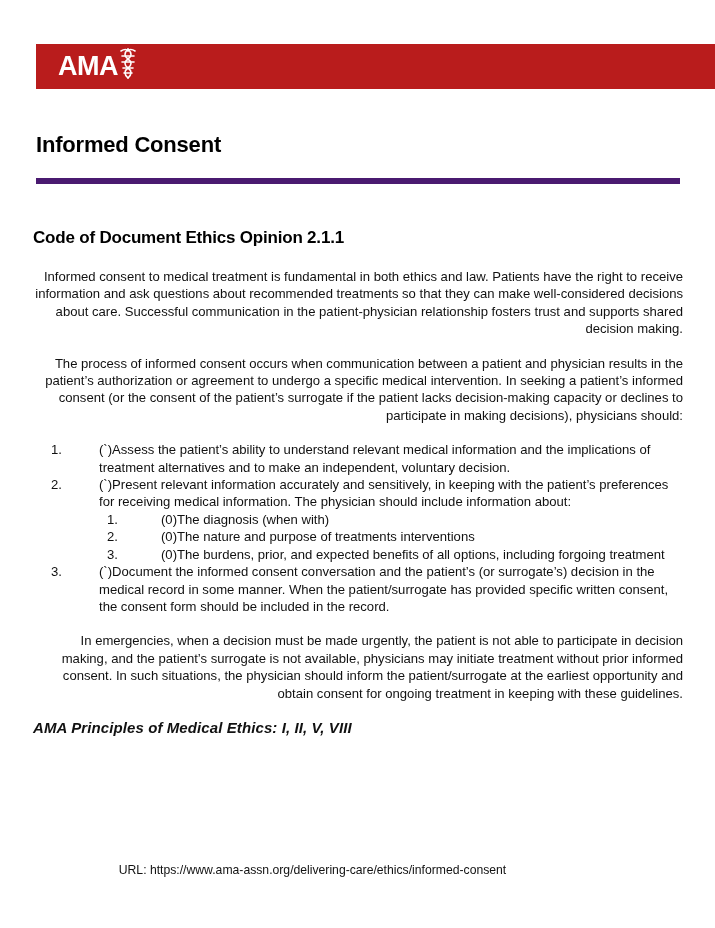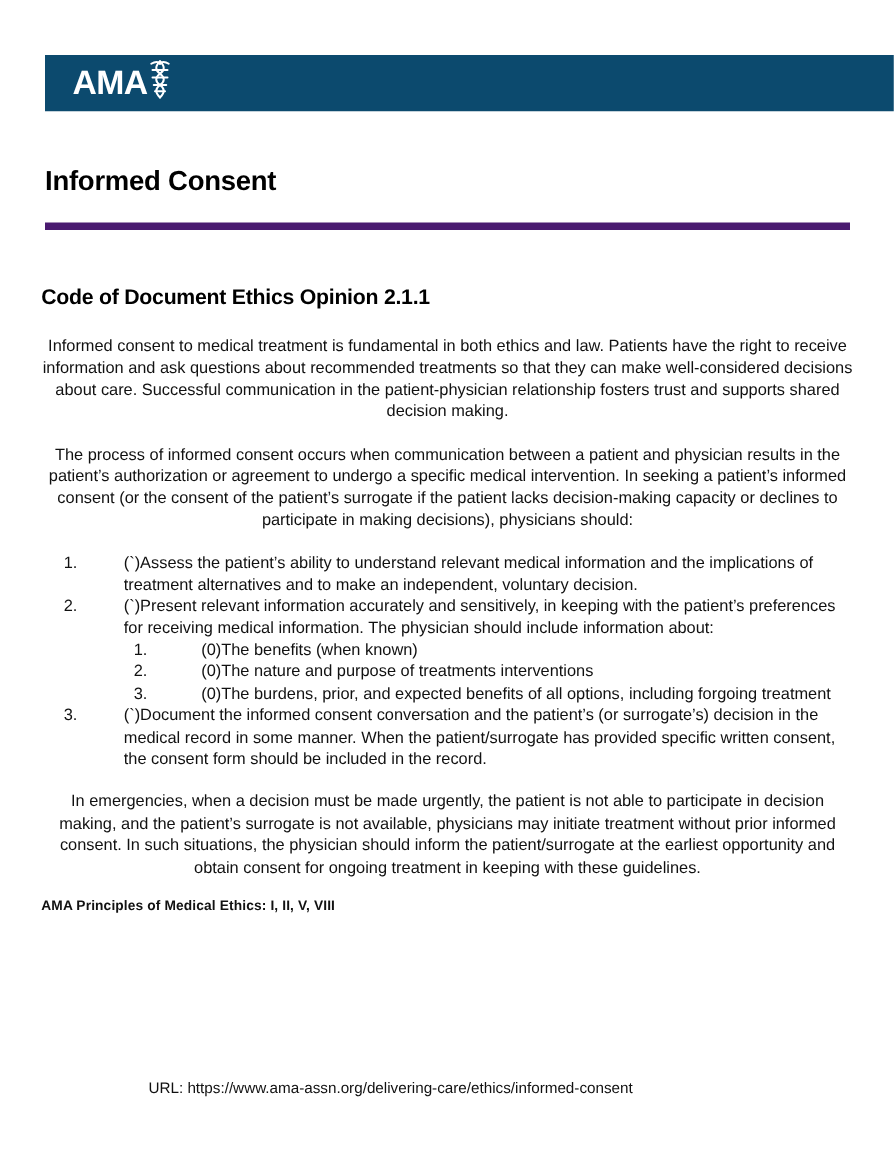--- a/index.html
+++ b/index.html
@@ -24,21 +24,21 @@
     background: #ffffff;
   }
 
   
   .header-band {
     position: absolute;
     left: 36px;
     top: 44px;
     right: 0px;
     height: 45px;
-    background: #0c4a6e;
+    background: #b91c1c;
     display: flex;
     align-items: center;
     padding-left: 22px;
     box-sizing: border-box;
   }
   .logo-wrap {
     display: flex;
     align-items: center;
     height: 100%;
   }
@@ -93,21 +93,21 @@
     letter-spacing: -0.2px;
     color: #000000;
     margin: 0 0 20px 0;
   }
 
   p.body-text {
     font-size: 13.1px;
     line-height: 17.4px;
     margin: 0 0 17px 0;
     color: #111111;
-    text-align: center;
+    text-align: right;
   }
 
   
   ol.outer-list {
     list-style: none;
     margin: 0 0 17px 0;
     padding: 0;
   }
   ol.outer-list > li {
     position: relative;
@@ -143,22 +143,23 @@
   ol.inner-list > li > .num {
     position: absolute;
     left: 8px;
     top: 0;
     width: 22px;
     text-align: left;
   }
 
   
   .citation {
-    font-size: 11px;
-    font-weight: bold;
+    font-size: 15px;
+    font-weight: bold;
+    font-style: italic;
     margin: 14px 0 0 0;
     color: #111111;
     letter-spacing: 0.1px;
   }
 
   
   .footer {
     position: absolute;
     left: 0;
     top: 862px;
@@ -209,21 +210,21 @@
 
       <li>
         <span class="num">1.</span><span class="marker">(`)</span><span>Assess the patient’s ability to understand relevant medical information and the implications of treatment alternatives and to make an independent, voluntary decision.</span>
       </li>
 
       <li>
         <span class="num">2.</span><span class="marker">(`)</span><span>Present relevant information accurately and sensitively, in keeping with the patient’s preferences for receiving medical information. The physician should include information about:</span>
 
         <ol class="inner-list">
           <li>
-            <span class="num">1.</span><span class="marker">(0)</span><span>The benefits (when known)</span>
+            <span class="num">1.</span><span class="marker">(0)</span><span>The diagnosis (when with)</span>
           </li>
           <li>
             <span class="num">2.</span><span class="marker">(0)</span><span>The nature and purpose of treatments interventions</span>
           </li>
           <li>
             <span class="num">3.</span><span class="marker">(0)</span><span>The burdens, prior, and expected benefits of all options, including forgoing treatment</span>
           </li>
         </ol>
       </li>
 

